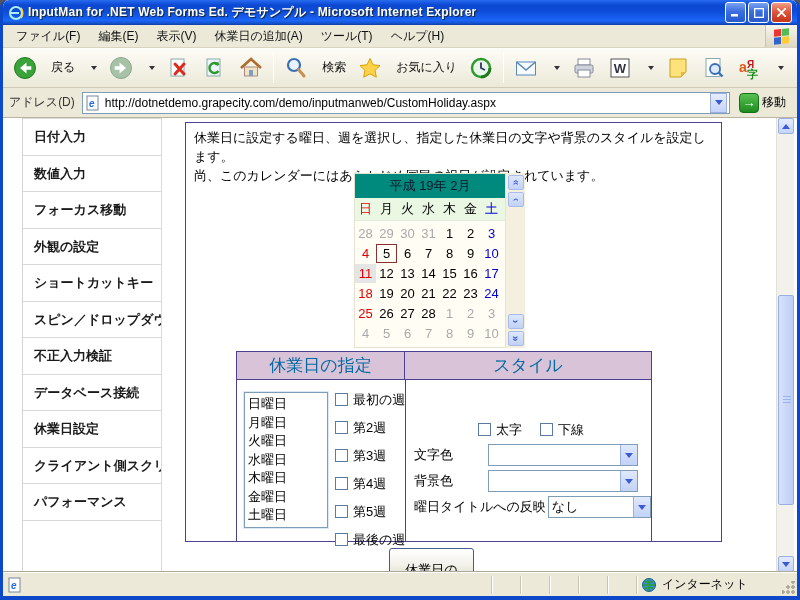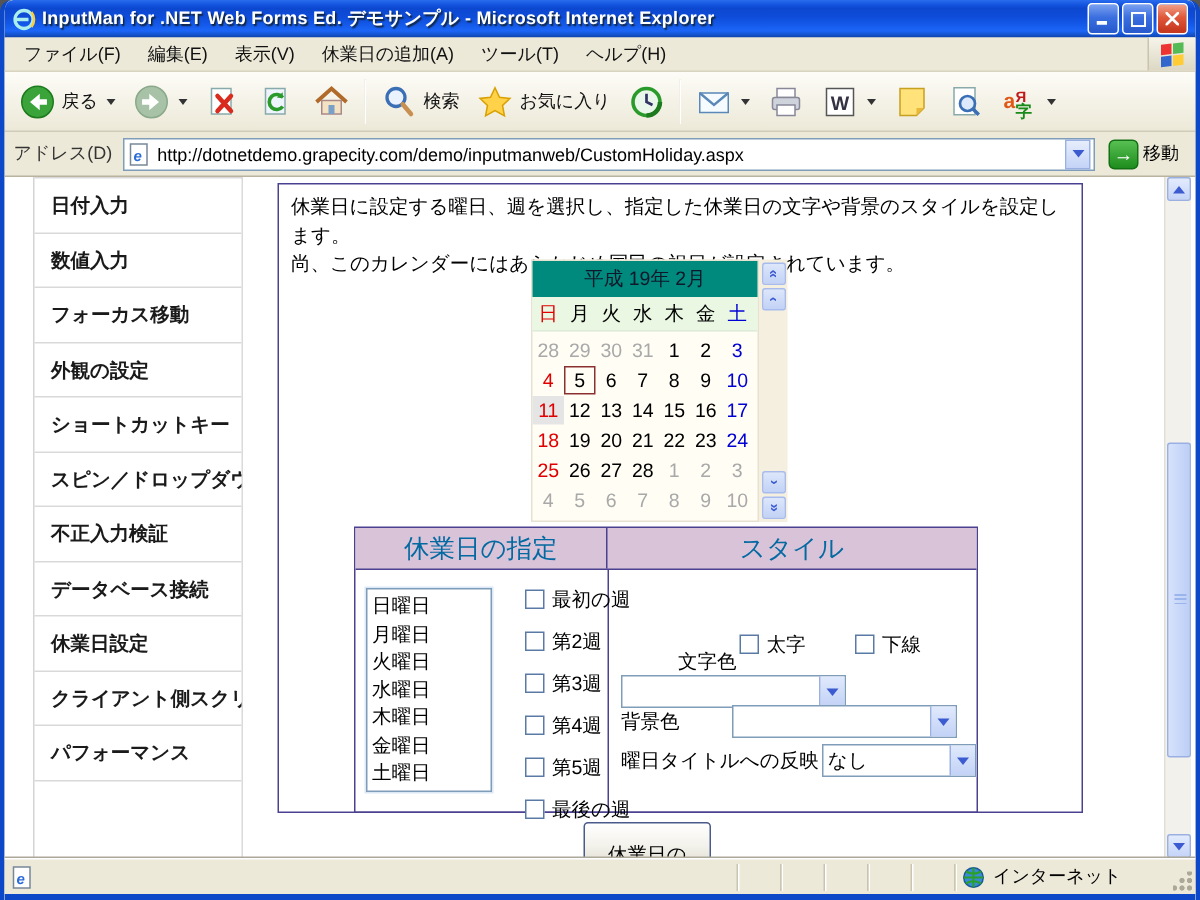--- a/index.html
+++ b/index.html
@@ -24,21 +24,21 @@
     display:flex;align-items:center;font-size:12px;padding-left:4px;}
   .menu-item{padding:3px 9px;color:#111;}
   .menu-spacer{flex:1;}
   .winlogo{width:32px;height:22px;background:linear-gradient(180deg,#f6f4ea,#dcd8c4);
     border-left:1px solid #c8c4ae;display:flex;align-items:center;justify-content:center;}
   .flag{display:grid;grid-template-columns:7px 7px;grid-template-rows:7px 7px;gap:1px;transform:skewY(-6deg);}
   .flag i{display:block;}
   
   .toolbar{height:40px;background:linear-gradient(180deg,#fdfcf7,#ece9d8);
     border-bottom:1px solid #cfcbb8;display:flex;align-items:center;padding:0 4px;font-size:12px;}
-  .tbtn{display:flex;align-items:center;gap:4px;padding:3px 5px;border:1px solid transparent;border-radius:2px;color:#111;}
+  .tbtn{display:flex;align-items:center;gap:14px;padding:3px 5px;border:1px solid transparent;border-radius:2px;color:#111;}
   .tsep{width:1px;height:30px;background:#c9c5b2;border-right:1px solid #fff;margin:0 4px;}
   .caret{width:0;height:0;border-left:3px solid transparent;border-right:3px solid transparent;border-top:4px solid #333;margin-left:2px;}
   
   .addressbar{height:30px;background:#ece9d8;border-bottom:1px solid #b8b4a0;
     display:flex;align-items:center;gap:5px;padding:0 4px;font-size:12px;}
   .addr-label{color:#333;padding:0 2px;}
   .addr-field{flex:1;height:22px;background:#fff;border:1px solid #7f9db9;
     display:flex;align-items:center;padding:0 2px;gap:4px;}
   .addr-url{flex:1;font-size:12px;color:#000;white-space:nowrap;overflow:hidden;}
   .addr-drop{width:17px;height:20px;background:linear-gradient(180deg,#e6edfc,#c4d3f7);
@@ -79,21 +79,21 @@
   .ht-head .hcell{line-height:28px;text-align:center;font-size:17px;color:#0369a1;}
   .hcell.left{width:168px;border-right:1px solid #4a4290;}
   .hcell.right{flex:1;}
   .ht-body{position:relative;height:162px;}
   .ht-body .vline{position:absolute;left:168px;top:0;bottom:0;width:1px;background:#4a4290;}
   .listbox{position:absolute;left:7px;top:12px;width:84px;height:136px;background:#fff;
     border:1px solid #7f9db9;box-shadow:0 0 0 1px #dce8f5;padding:2px 3px;overflow:hidden;}
   .lb-item{font-size:13px;line-height:18.5px;color:#000;cursor:default;white-space:nowrap;}
   .chk{width:13px;height:13px;background:#fff;border:1px solid #5a7aa5;flex:0 0 auto;display:inline-block;}
   .chk-col{position:absolute;left:98px;top:10px;display:flex;flex-direction:column;gap:9px;}
-  .chk-row{display:flex;align-items:center;gap:5px;font-size:13px;height:19px;margin-left:15px;}
+  .chk-row{display:flex;align-items:center;gap:5px;font-size:13px;height:19px;}
   .stylecell{position:absolute;left:169px;top:0;right:0;bottom:0;font-size:13px;}
   .bu-row{position:absolute;left:72px;top:40px;display:flex;gap:18px;}
   .srow{position:absolute;display:flex;align-items:center;}
   .combo{height:22px;background:#fff;border:1px solid #7f9db9;display:flex;align-items:center;}
   .combo .val{flex:1;padding:0 3px;font-size:13px;white-space:nowrap;overflow:hidden;}
   .combo .cbtn{width:17px;height:20px;background:linear-gradient(180deg,#e0e9fc,#c2d2f6);
     border-left:1px solid #9ab0e2;display:flex;align-items:center;justify-content:center;color:#3c5bd0;font-weight:bold;font-size:10px;}
   
   .add-btn{position:absolute;left:386px;top:430px;width:85px;height:28px;
     background:linear-gradient(180deg,#ffffff,#f2f1ea 60%,#e3e1d5);border:1px solid #4a5a8a;
@@ -443,21 +443,21 @@
             <div class="bu-row">
               <label class="chk-row">
                 <span class="chk"></span>
                 <span>太字</span>
               </label>
               <label class="chk-row">
                 <span class="chk"></span>
                 <span>下線</span>
               </label>
             </div>
-            <div class="srow" style="left:8px;top:52px;flex-direction:column;">
+            <div class="srow" style="left:8px;top:64px;">
               <span style="width:74px">文字色</span>
               <span class="combo" style="width:150px">
                 <span class="val"></span>
                 <span class="cbtn">
                     <span class="tri-down"></span>
                   </span>
               </span>
             </div>
             <div class="srow" style="left:8px;top:90px;">
               <span style="width:74px">背景色</span>

